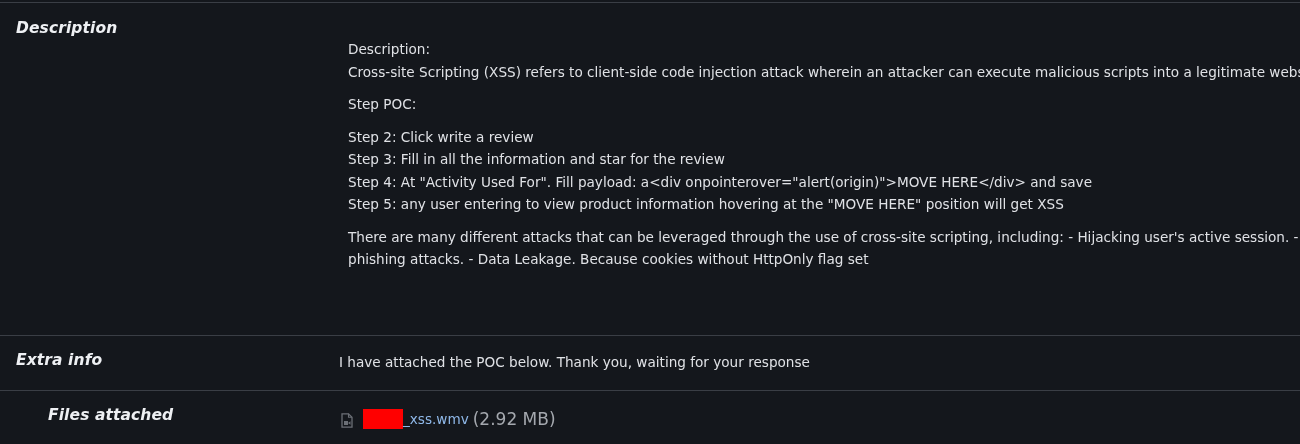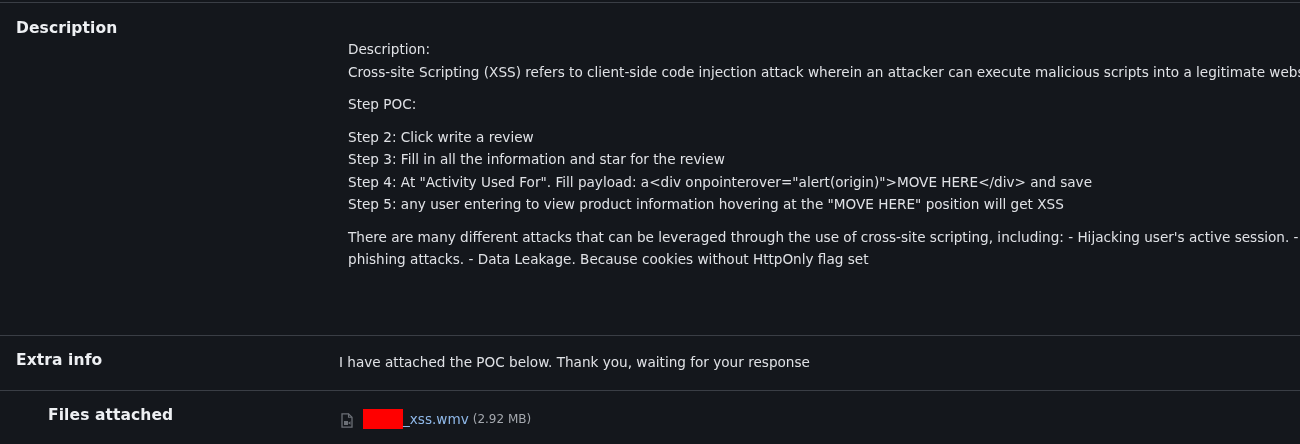--- a/index.html
+++ b/index.html
@@ -31,20 +31,21 @@
       border-bottom: 1px solid #3a3e45;
     }
     .row.last { border-bottom: none; }
     .row-label {
       position: absolute;
       left: 16px;
       font-size: 15.5px;
       font-weight: bold;
       color: #eef0f3;
       letter-spacing: 0.1px;
+      font-style: italic;
     }
     .row-content {
       position: absolute;
       left: 339px;
       right: 10px;
       font-size: 13.6px;
       color: #e0e2e6;
       line-height: 22.5px;
     }
     .para { margin: 0 0 10px 0; }
@@ -68,21 +69,21 @@
       background: #ff0000;
       margin-left: 0px;
     }
     .file-link {
       color: #8fb8e8;
       text-decoration: none;
       font-size: 13.6px;
     }
     .file-size {
       color: #a4a8ae;
-      font-size: 12px;
+      font-size: 17px;
       margin-left: 4px;
     }
   </style>
 </head>
 <body>
 
 <div class="report">
   <div class="top-rule"></div>
 
   <div class="row" style="top:3px;height:332px;">

